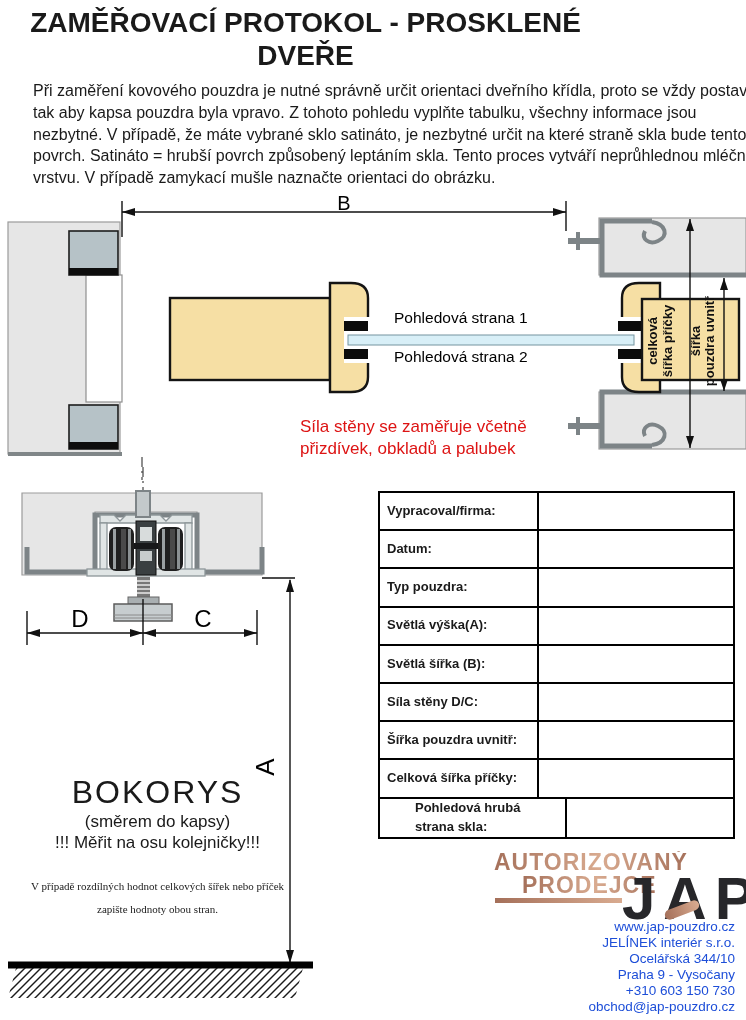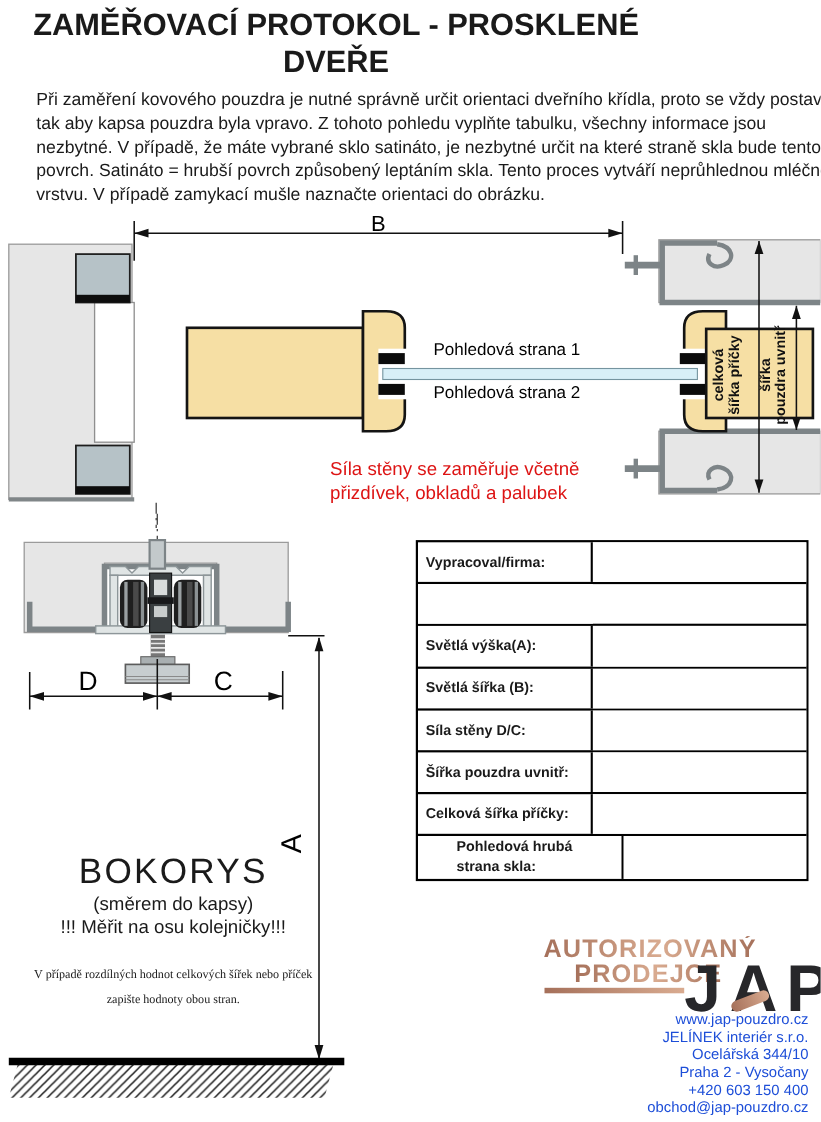--- a/index.html
+++ b/index.html
@@ -229,20 +229,25 @@
   <div class="s">!!! Měřit na osu kolejničky!!!</div>
   <div class="n">V případě rozdílných hodnot celkových šířek nebo příček zapište hodnoty obou stran.</div>
 </div>
 
 <div class="abs formtbl">
   <div class="formrow">
     <div class="lab">Vypracoval/firma:</div>
     <div class="val"></div>
   </div>
   <div class="formrow">
+    <div class="lab">Datum:</div>
+    <div class="val"></div>
+  </div>
+  <div class="formrow">
+    <div class="lab">Typ pouzdra:</div>
     <div class="val"></div>
   </div>
   <div class="formrow">
     <div class="lab">Světlá výška(A):</div>
     <div class="val"></div>
   </div>
   <div class="formrow">
     <div class="lab">Světlá šířka (B):</div>
     <div class="val"></div>
   </div>
@@ -267,16 +272,16 @@
 <div class="abs copper-txt" style="top:851px;left:494px;">AUTORIZOVANÝ</div>
 <div class="abs copper-txt" style="top:874px;left:494px;margin-left:28px;">PRODEJCE</div>
 <div class="abs copper-bar" style="top:898px;left:495px;width:127px;"></div>
 <div class="abs jap" style="top:874px;left:622px;">JAP</div>
 <div class="abs swoosh" style="top:905px;left:664px;width:36px;height:10px;"></div>
 
 <div class="abs contact">
   <div>www.jap-pouzdro.cz</div>
   <div>JELÍNEK interiér s.r.o.</div>
   <div>Ocelářská 344/10</div>
-  <div>Praha 2 - Vysočany</div>
-  <div>+420 603 150 400</div>
+  <div>Praha 9 - Vysočany</div>
+  <div>+310 603 150 730</div>
   <div>obchod@jap-pouzdro.cz</div>
 </div>
 
 </body></html>

